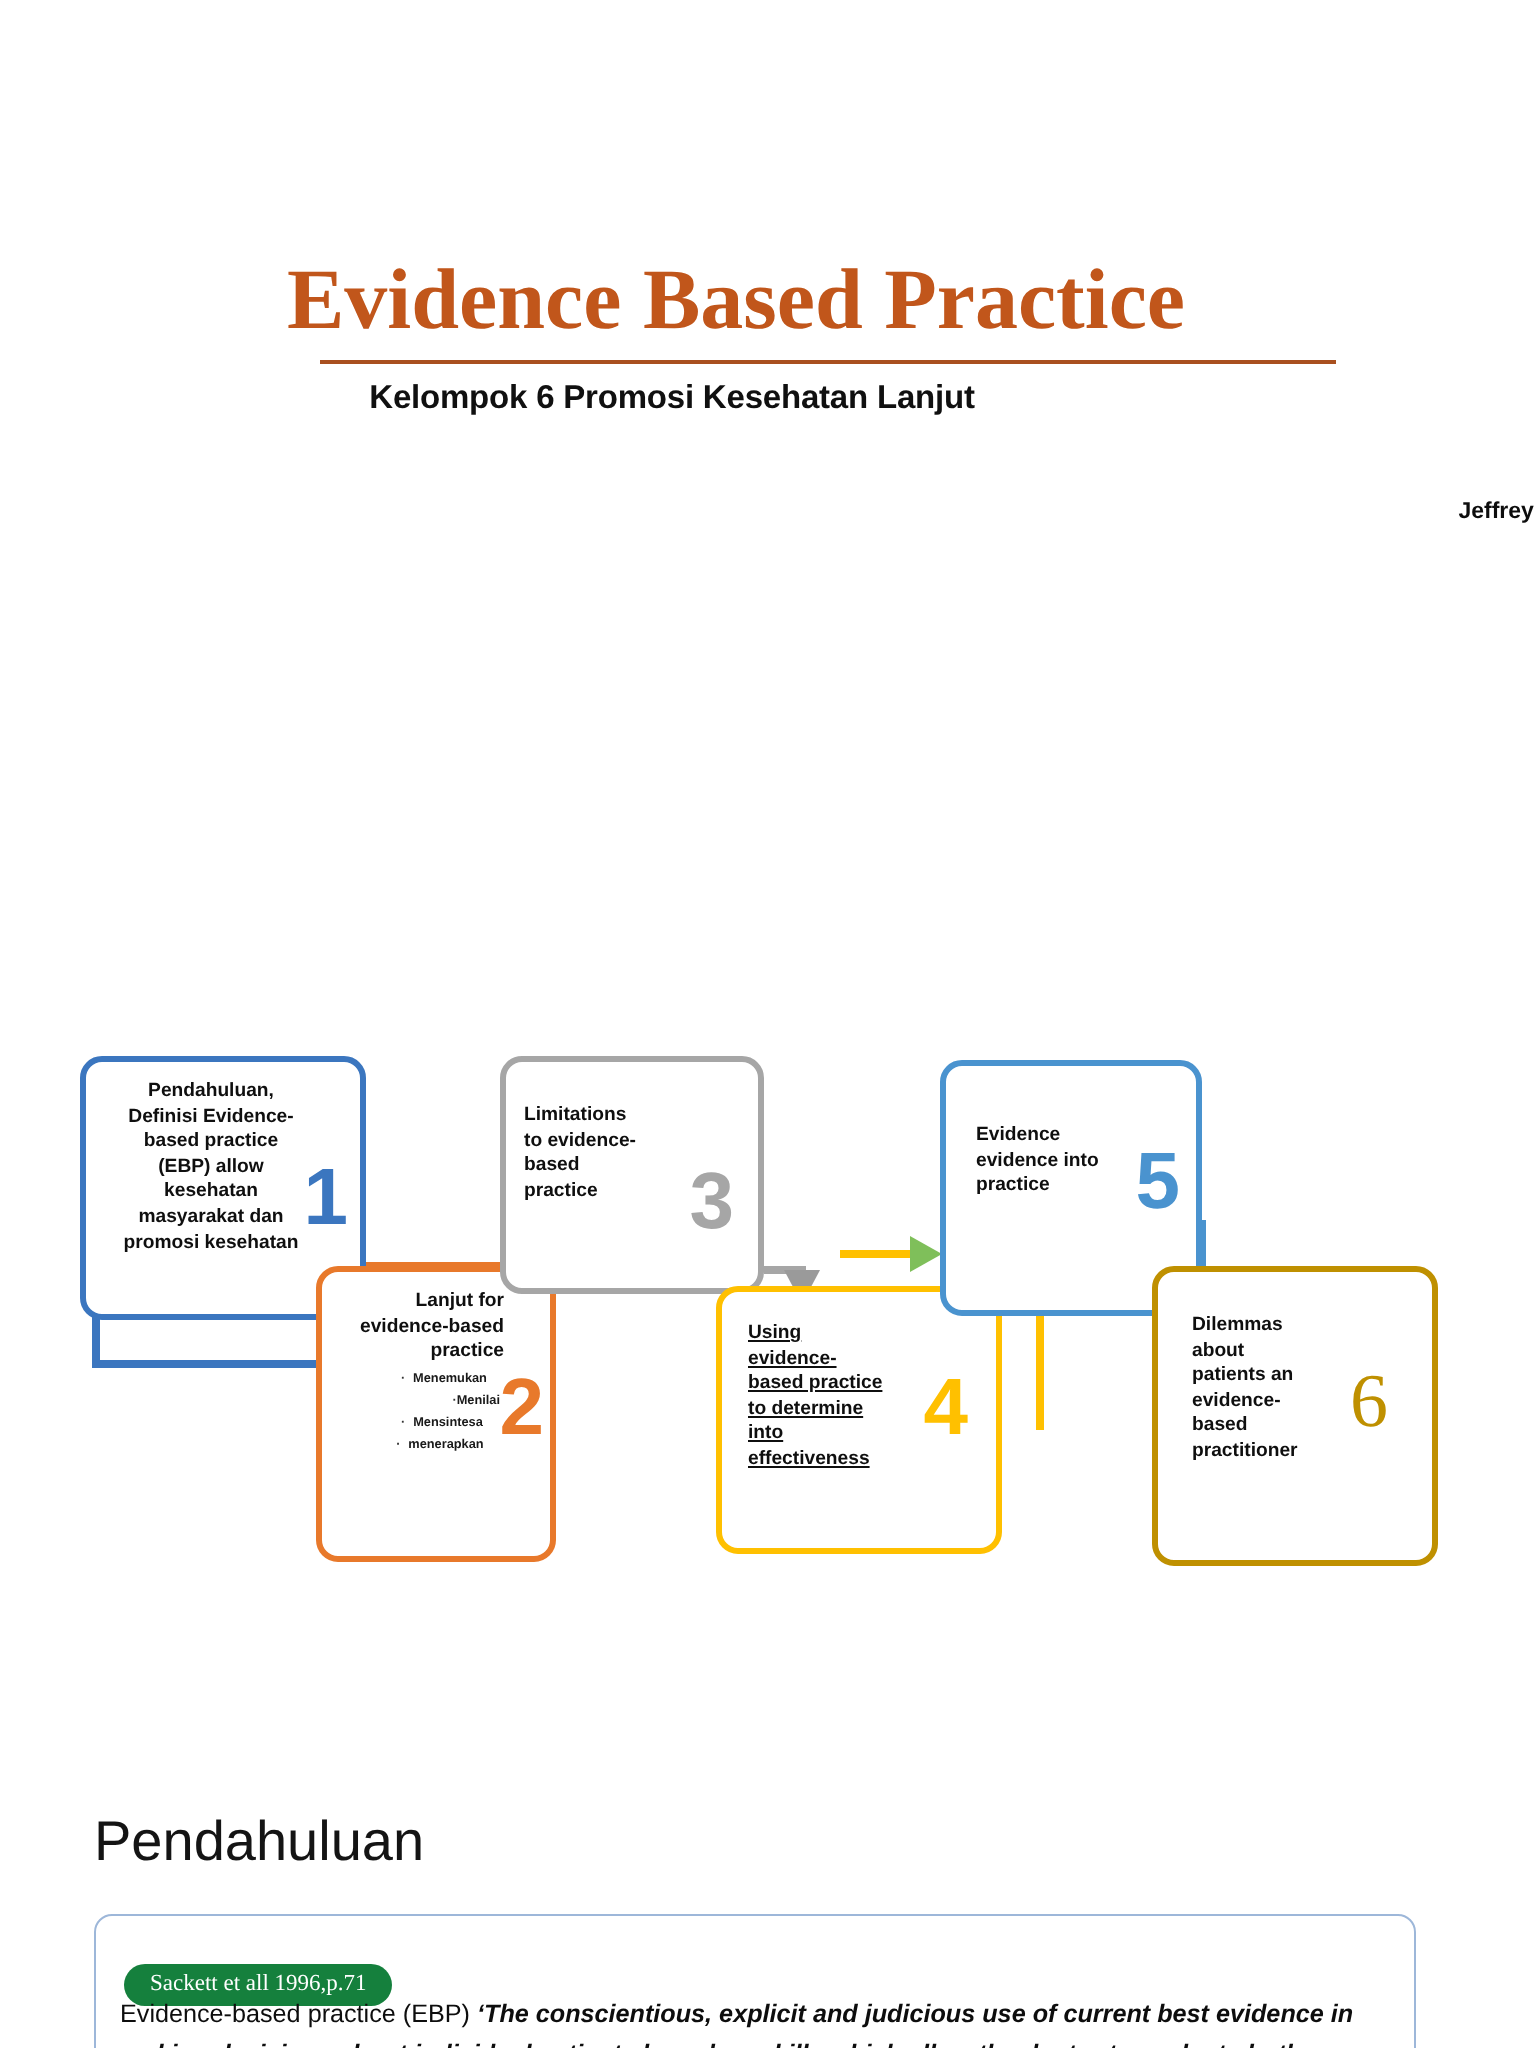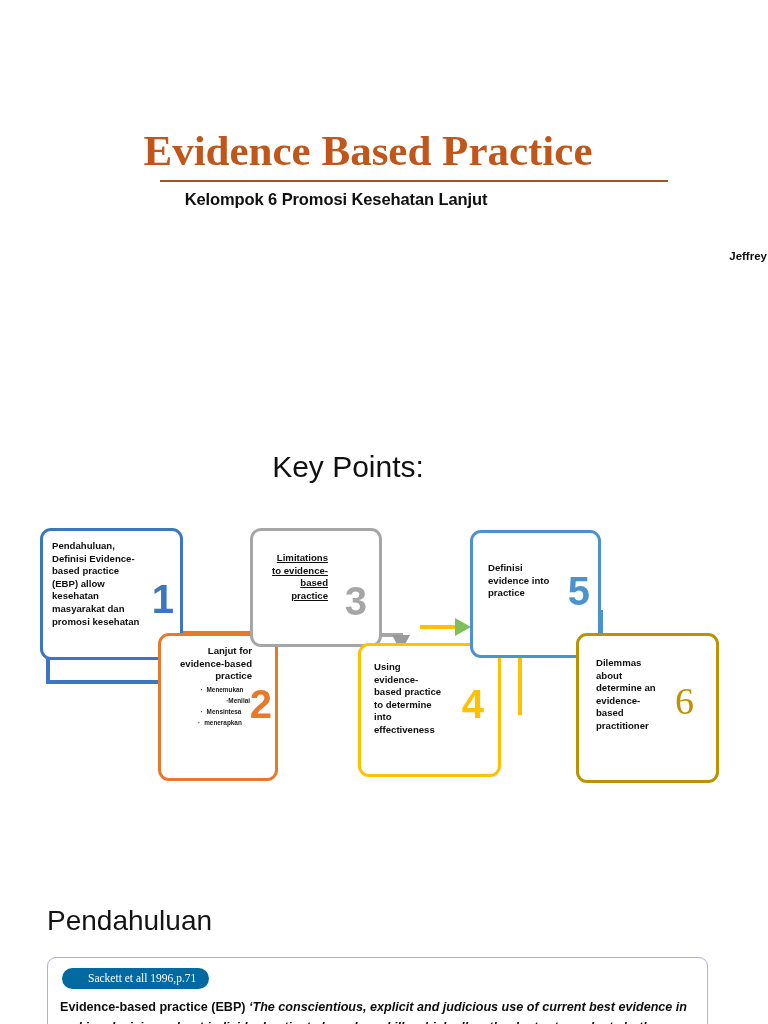--- a/index.html
+++ b/index.html
@@ -92,47 +92,47 @@
   .fbox .num {
     position:absolute;
     font-size:40px;
     font-weight:bold;
     line-height:1;
     z-index:1;
   }
 
   
   #box1 { left:40px; top:13px; width:143px; height:132px; border-color:#3B76BF; }
-  #box1 .txt { text-align:left; padding-right:12px; }
+  #box1 .txt { text-align:center; padding-right:12px; }
   #box1 .num { right:6px; top:48px; color:#3B76BF; font-family:"Liberation Sans",sans-serif; }
 
   
   #box2 { left:158px; top:118px; width:120px; height:148px; border-color:#E8792B; }
   #box2 .txt { text-align:right; padding-right:14px; }
   #box2 .bullets {
     margin:1px 0 0 0; padding:0; list-style:none;
     font-size:6.4px; font-weight:bold; color:#1a1a1a; line-height:11px;
     position:relative; z-index:3;
   }
   #box2 .bullets li { white-space:nowrap; }
   #box2 .bullets li:nth-child(1){ text-align:center; padding-left:4px;}
   #box2 .bullets li:nth-child(2){ text-align:right; padding-right:16px;}
   #box2 .bullets li:nth-child(3){ text-align:center; padding-left:2px;}
   #box2 .bullets li:nth-child(4){ text-align:center; padding-left:0px;}
   #box2 .bul { display:inline-block; width:10px; color:#333; }
   #box2 .num { right:3px; top:48px; color:#E8792B; }
 
   
   #box3 { left:250px; top:13px; width:132px; height:119px; border-color:#A6A6A6; }
-  #box3 .txt { text-align:right; padding-right:42px; padding-top:12px;text-decoration:underline; }
+  #box3 .txt { text-align:left; padding-right:42px; padding-top:12px; }
   #box3 .num { right:12px; top:50px; color:#A6A6A6; }
 
   
   #box4 { left:358px; top:128px; width:143px; height:134px; border-color:#FFC000; }
-  #box4 .txt { text-align:left; padding-left:4px; padding-top:6px; padding-right:34px; }
+  #box4 .txt { text-align:left; padding-left:4px; padding-top:6px; padding-right:34px;text-decoration:underline; }
   #box4 .num { right:14px; top:38px; color:#FFC000; }
 
   
   #box5 { left:470px; top:15px; width:131px; height:128px; border-color:#4A93CF; }
   #box5 .txt { text-align:left; padding-left:6px; padding-top:20px; padding-right:30px; }
   #box5 .num { right:8px; top:38px; color:#4A93CF; }
 
   
   #box6 { left:576px; top:118px; width:143px; height:150px; border-color:#BF9000; }
   #box6 .txt { text-align:left; padding-left:8px; padding-top:12px; padding-right:38px; }
@@ -150,35 +150,35 @@
   }
   .quote-card {
     position:absolute; left:47px; top:957px;
     width:661px; height:90px;
     border:1.6px solid #9DB7D9;
     border-radius:9px;
     background:#ffffff;
     overflow:hidden;
   }
   .pill {
-    position:absolute; left:14px; top:10px;
-    background:#0369a1; color:#ffffff;
+    position:absolute; left:14px; top:24px;
+    background:#15803d; color:#ffffff;
     font-family:"Liberation Serif", serif;
     font-size:11.5px;
-    padding:4px 13px 5px 26px;
+    padding:4px 13px 5px 13px;
     border-radius:13px;
     white-space:nowrap;
   }
   .quote-body {
     position:absolute; left:12px; top:39px; right:10px;
     font-size:12.6px;
     line-height:20px;
     color:#0d0d0d;
   }
-  .quote-body .lead { font-weight:bold; }
+  .quote-body .lead { font-weight:normal; }
   .quote-body .ital { font-style:italic; font-weight:bold; }
 </style>
 </head>
 <body>
 
 <div class="slide">
 
   <div class="title-wrap">
     <div class="main-title" style="color: rgb(193, 86, 27);">Evidence Based Practice</div>
     <div class="title-rule" style="background: rgb(169, 80, 31);"></div>
@@ -186,21 +186,20 @@
   </div>
 
   <div class="authors">
     <div>And</div>
     <div>Jeffrey Christian</div>
     <div>Dian Pr</div>
     <div>H</div>
     <div>Ded</div>
   </div>
 
-  <div class="keypoints-heading">Key Points:</div>
 
   <div class="diagram">
 
     <svg class="conn" viewBox="0 0 768 290">
 
       <path d="M48 132 L48 167 L183 167" fill="none" stroke="#3B76BF" stroke-width="4"></path>
       <polygon points="183,158 199,167 183,176" fill="#3B76BF"></polygon>
 
       <path d="M232 200 L232 148" fill="none" stroke="#A6A6A6" stroke-width="4"></path>
       <polygon points="223,148 241,148 232,132" fill="#9A9A9A"></polygon>
@@ -265,32 +264,32 @@
         <div>based practice</div>
         <div>to determine</div>
         <div>into</div>
         <div>effectiveness</div>
       </div>
     </div>
 
     <div class="fbox" id="box5" style="border-color: rgb(74, 147, 207);">
       <div class="num" style="color: rgb(74, 147, 207);">5</div>
       <div class="txt">
-        <div>Definisi</div>
+        <div>Evidence</div>
         <div>evidence into</div>
         <div>practice</div>
       </div>
     </div>
 
     <div class="fbox" id="box6" style="border-color: rgb(191, 144, 0);">
       <div class="num" style="color: rgb(191, 144, 0);">6</div>
       <div class="txt">
         <div>Dilemmas</div>
         <div>about</div>
-        <div>determine  an</div>
+        <div>patients  an</div>
         <div>evidence-</div>
         <div>based</div>
         <div>practitioner</div>
       </div>
     </div>
 
   </div>
 
   <div class="section-heading">Pendahuluan</div>
 

